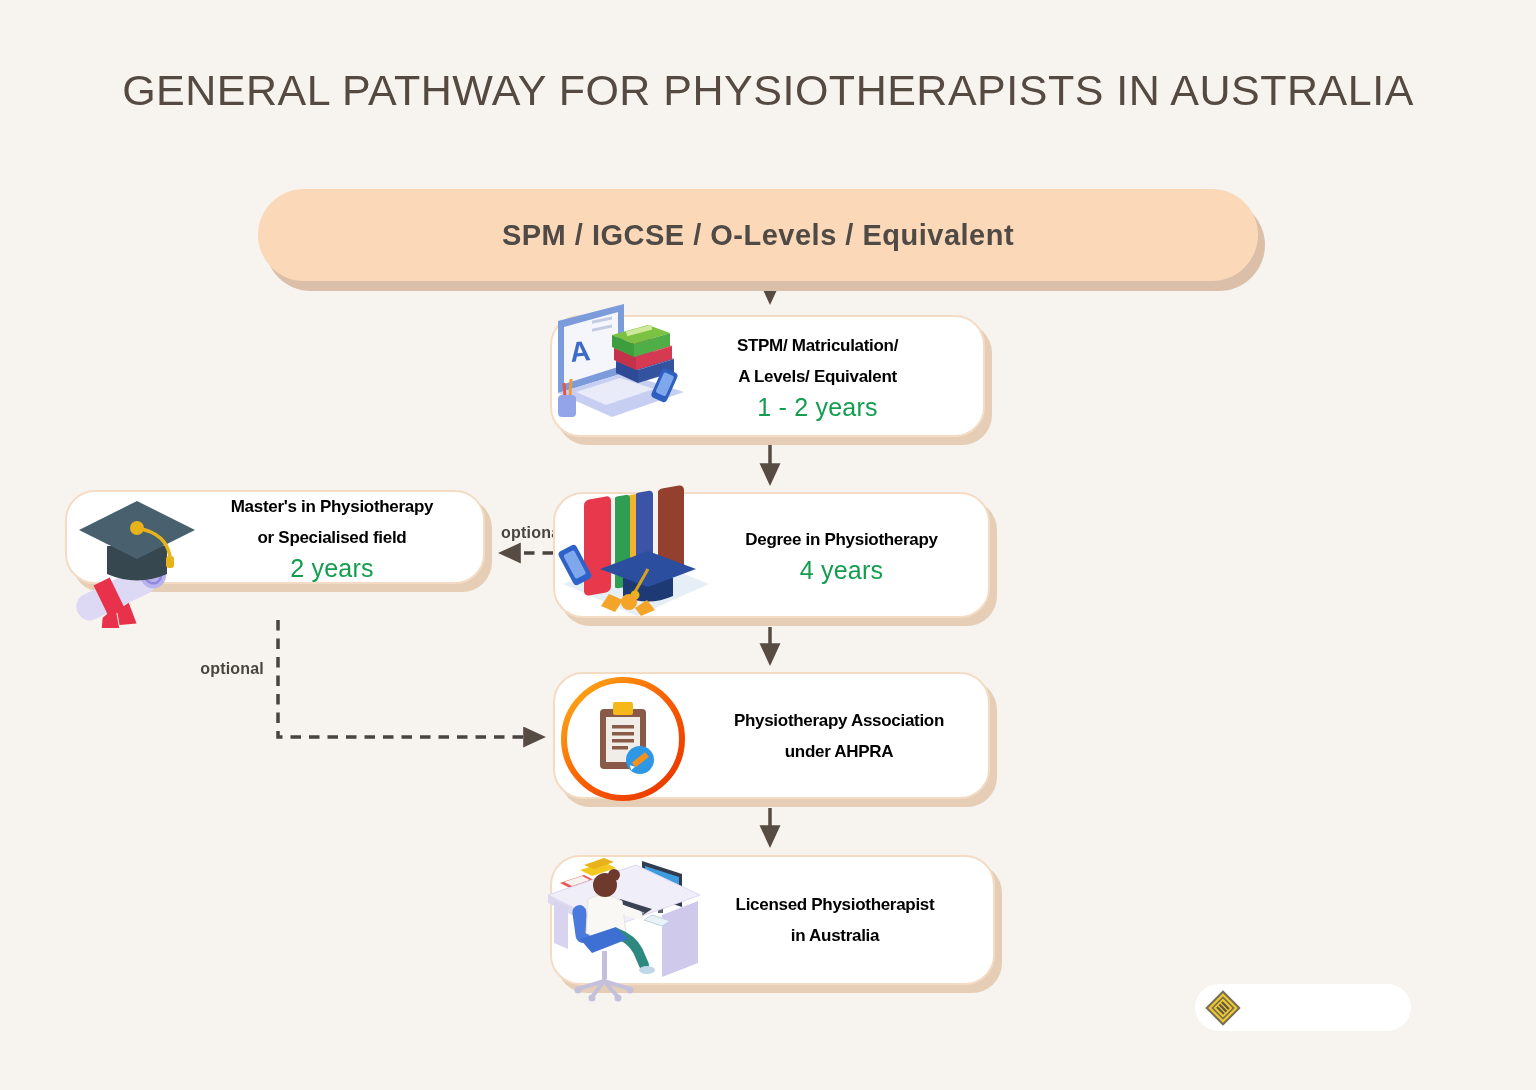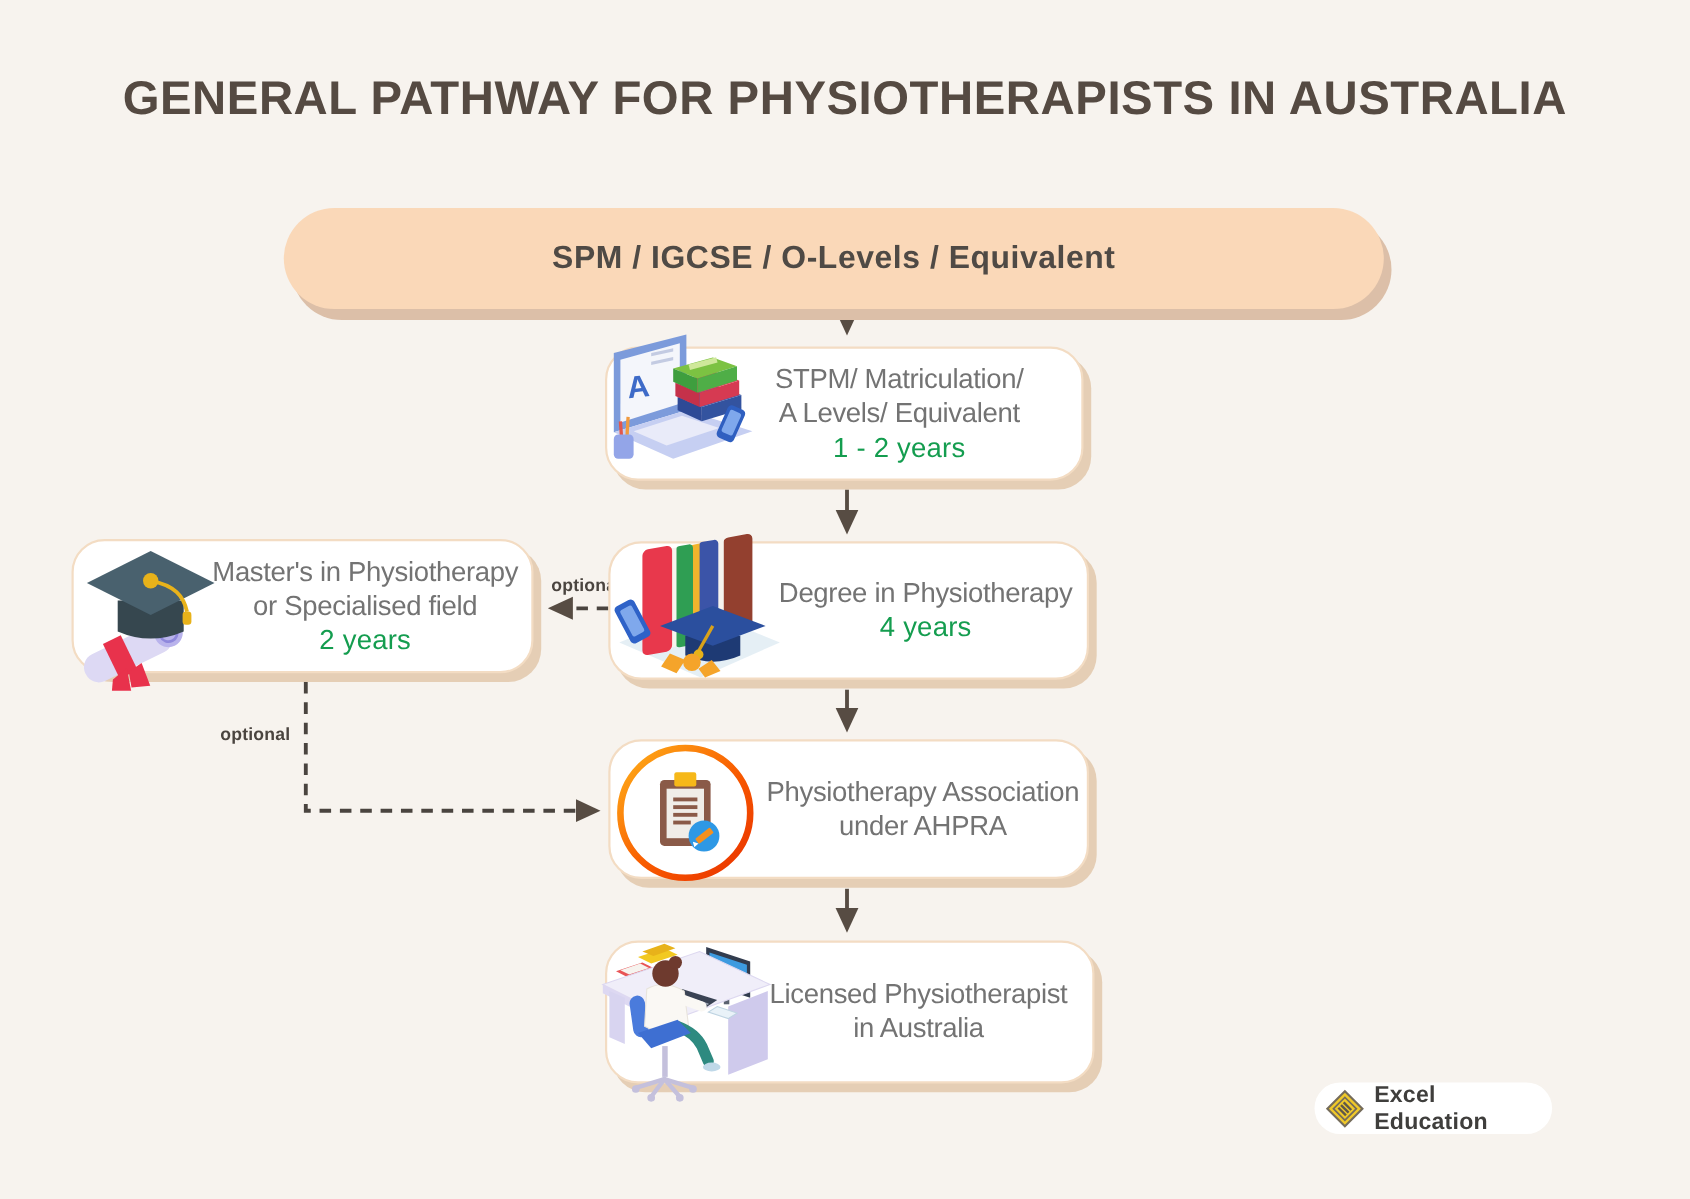--- a/index.html
+++ b/index.html
@@ -2,49 +2,49 @@
 <html><head>
 <meta charset="utf-8">
 <style>
   html,body{margin:0;padding:0;background:#F7F3EE;}
   .canvas{
     position:relative;width:1536px;height:1090px;background:#F7F3EE;
     font-family:"Liberation Sans", sans-serif;overflow:hidden;
   }
   .title{
     position:absolute;left:0;top:66px;width:1536px;margin:0;
-    text-align:center;font-size:43px;font-weight:700;letter-spacing:0.5px;
+    text-align:center;font-size:43px;font-weight:400;letter-spacing:0.5px;
     color:#554A42;
   }
   .start-box{
     position:absolute;left:258px;top:165px;width:1000px;height:92px;
     background:#FAD8B8;border-radius:46px;box-shadow:7px 10px 0 #DCBFA8;
     display:flex;align-items:center;justify-content:center;margin-top:24px;
   }
   .start-box span{
     font-size:29px;font-weight:bold;color:#4F4A45;letter-spacing:0.5px;
   }
   .node{
     position:absolute;background:#FFFFFF;border:2px solid #F3DCC3;
     border-radius:30px;box-shadow:7px 8px 0 #E5CEB5;
     display:flex;flex-direction:column;justify-content:center;
     text-align:center;box-sizing:border-box;
   }
   .node .line{
-    font-size:25px;font-weight:normal;color:#737373;
+    font-size:17px;font-weight:bold;color:#000000;
     line-height:31px;letter-spacing:-0.3px;
   }
   .node .duration{
     font-size:25px;font-weight:normal;color:#149D4F;
     line-height:31px;letter-spacing:0.2px;
   }
   .node-icon{position:absolute;pointer-events:none;}
   #node-stpm{left:550px;top:315px;width:435px;height:122px;padding-left:100px;}
   #node-degree{left:553px;top:492px;width:437px;height:126px;padding-left:140px;align-items:center;}
-  #node-masters{left:65px;top:490px;width:420px;height:122px;padding-left:114px;}
+  #node-masters{left:65px;top:490px;width:420px;height:94px;padding-left:114px;}
   #node-register{left:553px;top:672px;width:437px;height:127px;padding-left:135px;}
   #node-licensed{left:550px;top:855px;width:445px;height:130px;padding-left:125px;}
   .connectors{position:absolute;left:0;top:0;width:1536px;height:1090px;}
   .optional-label{
     position:absolute;font-size:16px;font-weight:bold;color:#4A443F;
     letter-spacing:0.2px;
   }
   #optional-1{left:492px;top:524px;width:82px;text-align:center;}
   #optional-2{left:178px;top:660px;width:86px;text-align:right;}
   .logo-pill{
@@ -226,16 +226,15 @@
   <div class="logo-pill">
     <svg width="36" height="36" viewBox="0 0 36 36" xmlns="http://www.w3.org/2000/svg">
       <g transform="rotate(45 18 18)">
         <rect x="6.5" y="6.5" width="23" height="23" fill="#F0C929" stroke="#756C5B" stroke-width="2"></rect>
         <rect x="10.5" y="10.5" width="15" height="15" fill="none" stroke="#756C5B" stroke-width="1.6"></rect>
         <rect x="13" y="13.5" width="10" height="2.2" fill="#5F574A"></rect>
         <rect x="13" y="17" width="10" height="2.2" fill="#5F574A"></rect>
         <rect x="13" y="20.5" width="10" height="2.2" fill="#5F574A"></rect>
       </g>
     </svg>
-    <span>Excel Education</span>
   </div>
 
 </div>
 
 </body></html>

